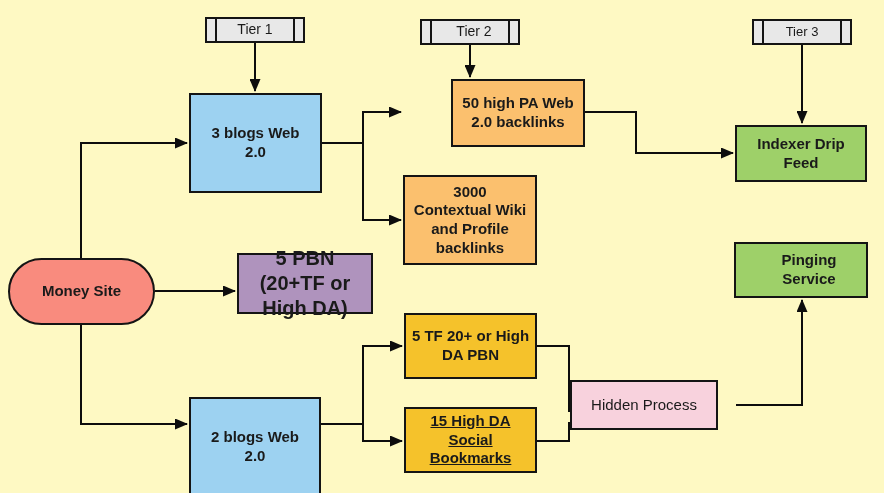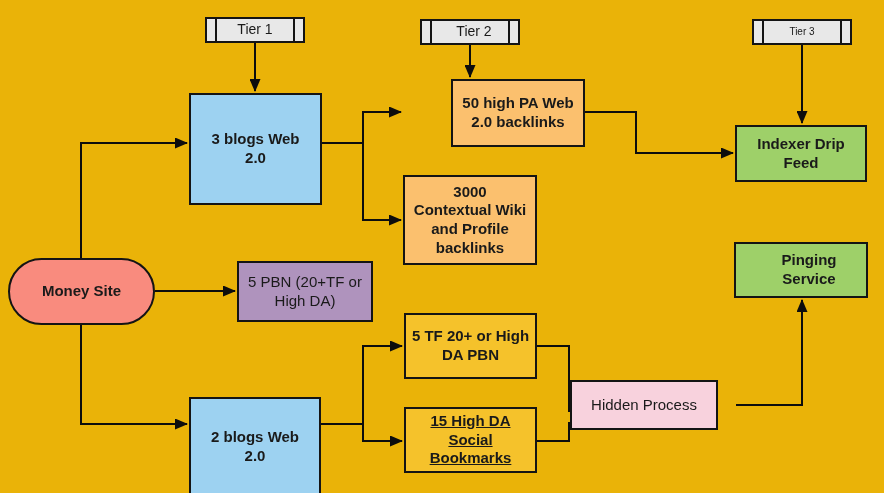--- a/index.html
+++ b/index.html
@@ -1,19 +1,19 @@
 <!DOCTYPE html>
 <html><head>
 <meta charset="utf-8">
 <style>
   html,body{margin:0;padding:0;background:#ffffff;}
   #canvas{
     position:relative;
     width:884px;height:493px;
-    background:#eab308;
+    background:#fef9c3;
     font-family:"Liberation Sans","DejaVu Sans",sans-serif;
     overflow:hidden;
   }
   #edges{position:absolute;left:0;top:0;width:884px;height:493px;}
   #edges polyline{fill:none;stroke:#0d0d0d;stroke-width:2;}
   .node{
     position:absolute;
     box-sizing:border-box;
     border:2px solid #141414;
     display:flex;align-items:center;justify-content:center;
@@ -59,42 +59,42 @@
       <div class="node predefined" style="left: 205px; top: 17px; width: 100px; height: 26px; background: rgb(232, 232, 232); font-size: 14px; font-weight: normal;">
     <span class="side-line left"></span>
     <span class="side-line right"></span>
     <span class="label">Tier 1</span>
   </div>
       <div class="node predefined" style="left: 420px; top: 19px; width: 100px; height: 26px; background: rgb(232, 232, 232); font-size: 14px; font-weight: normal; padding-left: 12px;">
     <span class="side-line left"></span>
     <span class="side-line right"></span>
     <span class="label">Tier 2</span>
   </div>
-      <div class="node predefined" style="left: 752px; top: 19px; width: 100px; height: 26px; background: rgb(232, 232, 232); font-size: 10px; font-weight: normal;">
+      <div class="node predefined" style="left: 752px; top: 19px; width: 100px; height: 26px; background: rgb(232, 232, 232); font-size: 13px; font-weight: normal;">
     <span class="side-line left"></span>
     <span class="side-line right"></span>
     <span class="label">Tier 3</span>
   </div>
-      <div class="node rect" style="left: 189px; top: 93px; width: 133px; height: 112px; background: rgb(157, 210, 241); font-size: 15px; font-weight: bold;">
+      <div class="node rect" style="left: 189px; top: 93px; width: 133px; height: 100px; background: rgb(157, 210, 241); font-size: 15px; font-weight: bold;">
 
     <span class="label">3 blogs Web<br>2.0</span>
   </div>
       <div class="node rect" style="left: 403px; top: 79px; width: 134px; height: 68px; background: rgb(251, 192, 110); font-size: 15px; font-weight: bold; margin-left: 48px;">
 
     <span class="label">50 high PA Web<br>2.0 backlinks</span>
   </div>
       <div class="node rect" style="left: 403px; top: 175px; width: 134px; height: 90px; background: rgb(251, 192, 110); font-size: 15px; font-weight: bold;">
 
     <span class="label">3000<br>Contextual Wiki<br>and Profile<br>backlinks</span>
   </div>
       <div class="node stadium" style="left: 8px; top: 258px; width: 147px; height: 67px; background: rgb(249, 139, 126); font-size: 15px; font-weight: bold;">
 
     <span class="label">Money Site</span>
   </div>
-      <div class="node rect" style="left: 237px; top: 261px; width: 136px; height: 61px; background: rgb(175, 147, 189); font-size: 15px; font-weight: normal;">
+      <div class="node rect" style="left: 237px; top: 253px; width: 136px; height: 61px; background: rgb(175, 147, 189); font-size: 20px; font-weight: bold;">
 
     <span class="label">5 PBN (20+TF or<br>High DA)</span>
   </div>
       <div class="node rect" style="left: 404px; top: 313px; width: 133px; height: 66px; background: rgb(245, 194, 43); font-size: 15px; font-weight: bold;">
 
     <span class="label">5 TF 20+ or High<br>DA PBN</span>
   </div>
       <div class="node rect" style="left: 404px; top: 407px; width: 133px; height: 66px; background: rgb(245, 194, 43); font-size: 15px; font-weight: bold; text-decoration: underline;">
 
     <span class="label">15 High DA<br>Social<br>Bookmarks</span>

